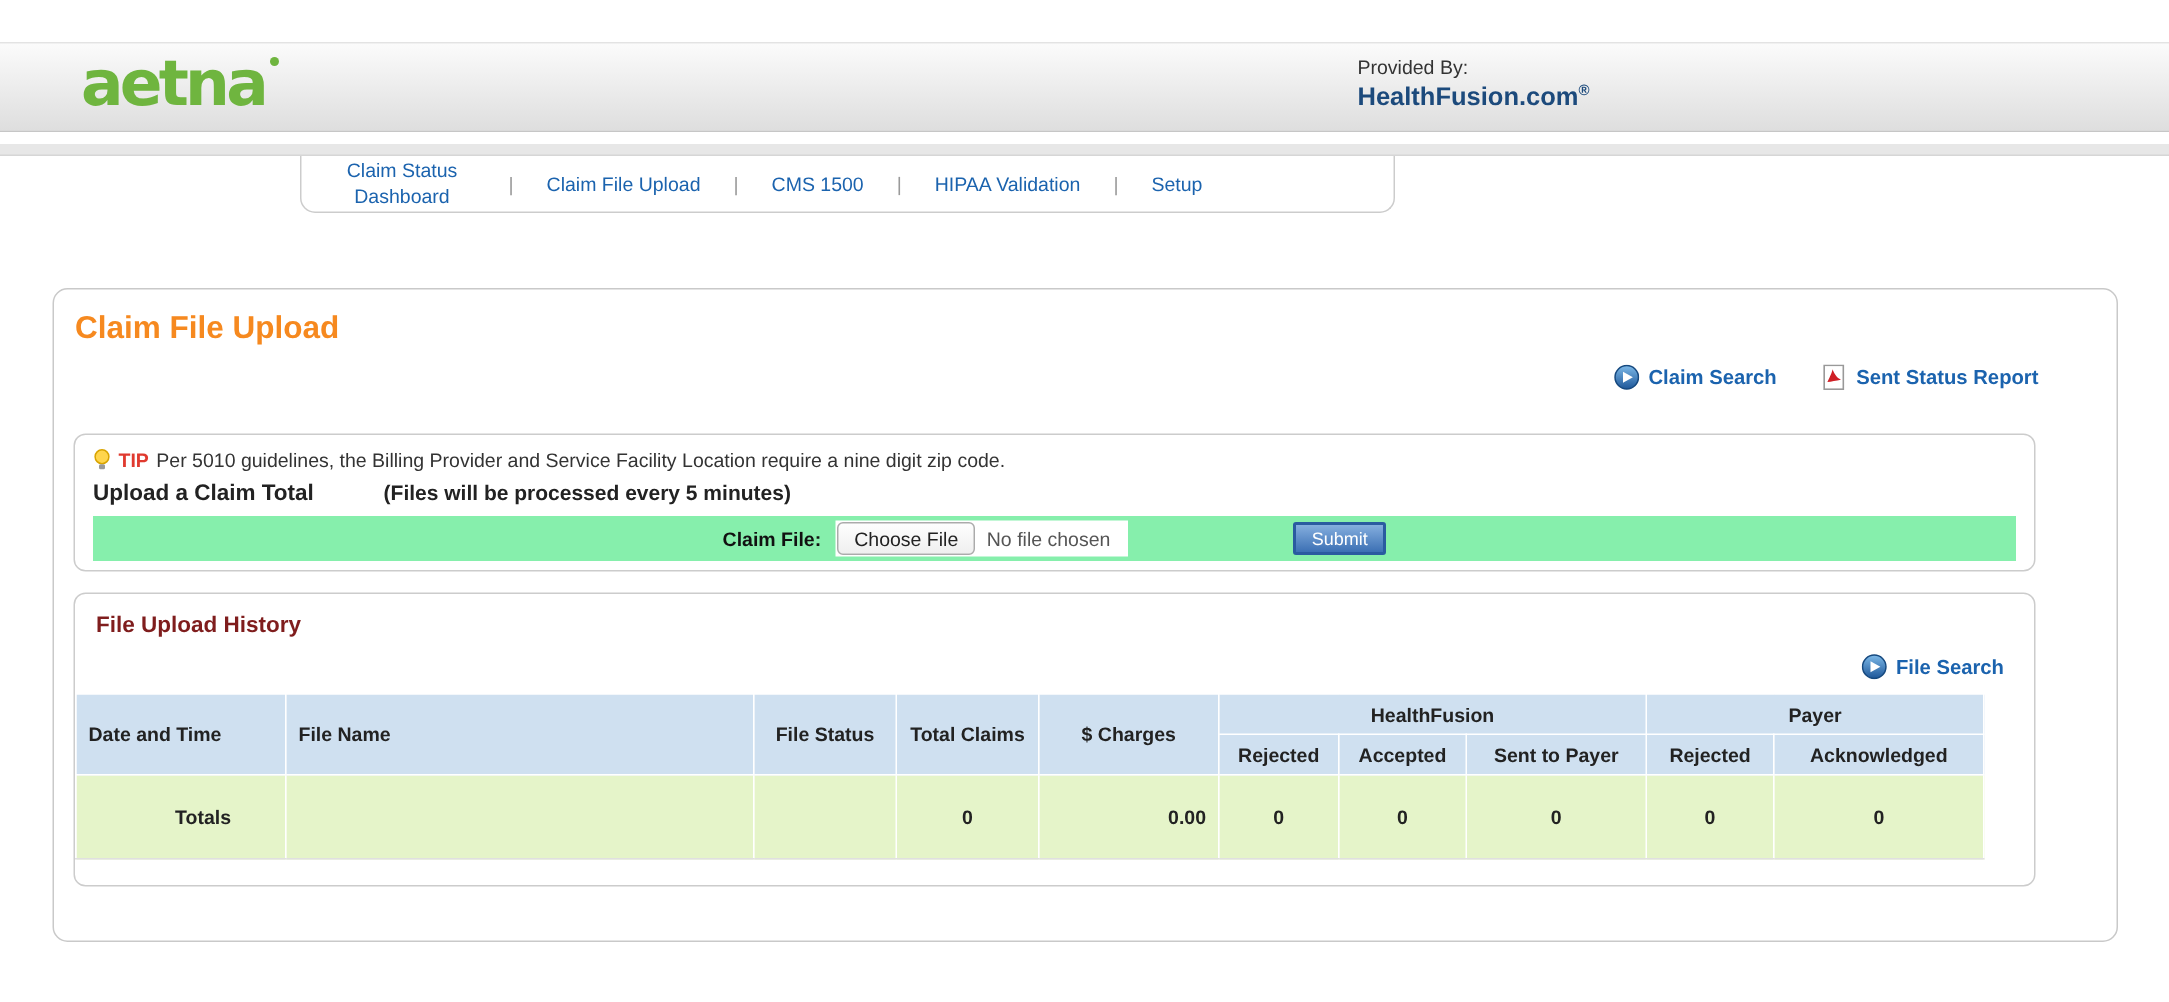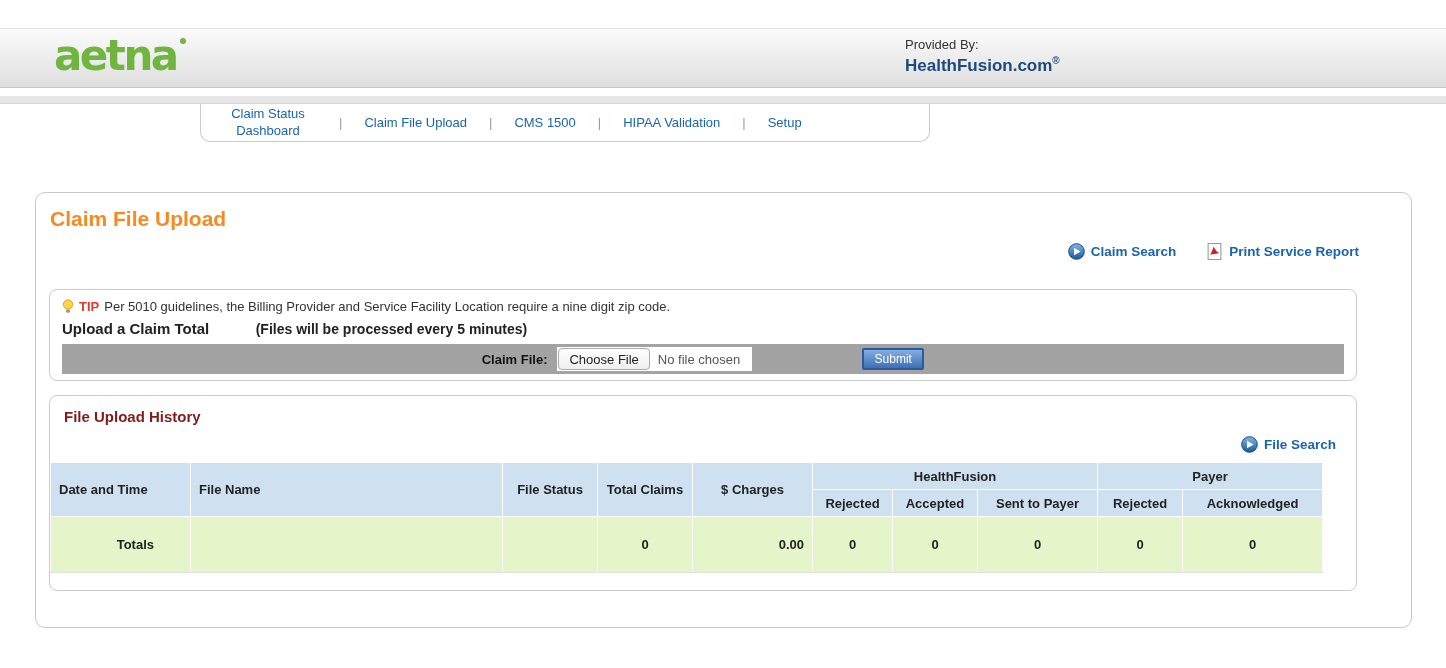--- a/index.html
+++ b/index.html
@@ -37,21 +37,21 @@
     font-weight:bold; text-decoration:none; cursor:pointer; }
 
   
   .tip-box { position:absolute; left:13px; top:96px; width:1308px; height:92px;
     border:1px solid #ccc; border-radius:8px; background:#fff; }
   .tip-line { margin:9px 0 0 12px; font-size:13px; color:#333; display:flex; align-items:center; gap:5px; }
   .tip-label { color:#e03a2f; font-weight:bold; }
   .upload-line { margin:6px 0 0 12px; }
   .upload-title { font-size:15px; font-weight:bold; color:#222; }
   .upload-note { font-size:14px; font-weight:bold; color:#222; margin-left:42px; }
-  .upload-bar { margin:6px 12px 0 12px; height:30px; background:#a3a3a3;
+  .upload-bar { margin:6px 12px 0 12px; height:30px; background:#86efac;
     display:flex; align-items:center; justify-content:center; gap:10px; }
   .file-label { font-size:13px; font-weight:bold; color:#111; }
   .file-widget { display:inline-flex; align-items:center; gap:8px; background:#fff; height:24px; padding:0 12px 0 1px; cursor:pointer; }
   .choose-btn { display:inline-flex; align-items:center; justify-content:center; height:22px; padding:0 10px;
     background:linear-gradient(#fefefe,#efefef); border:1px solid #ababab; border-radius:4px;
     font-size:13px; color:#222; cursor:pointer; }
   .no-file { font-size:13px; color:#555; }
   .submit-btn { margin-left:100px; min-width:62px; height:22px; font-size:12px; font-weight:normal; color:#fff;
     background:linear-gradient(#84aede, #3c70b4); border:2px solid #2a5ba0; border-radius:2px;
     font-family:"Liberation Sans", sans-serif; cursor:pointer; }
@@ -116,21 +116,21 @@
         <circle cx="8.5" cy="8.5" r="7.8" fill="url(#pg1)" stroke="#16497f"></circle>
         <polygon points="6,4.8 12.6,8.5 6,12.2" fill="#fff"></polygon>
       </svg>
       <span>Claim Search</span>
     </a>
     <a class="action-link">
       <svg width="17" height="17" viewBox="0 0 16 16">
         <rect x="2" y="0.5" width="12" height="15" fill="#fff" stroke="#999"></rect>
         <path d="M4 11 C6 7 7 4.5 7.3 3 C8 5.5 10 8.5 12.5 9.5 C9.5 10 6.5 10.7 4 11 Z" fill="#cf1f25"></path>
       </svg>
-      <span>Print Service Report</span>
+      <span>Sent Status Report</span>
     </a>
   </div>
 
   <div class="tip-box">
     <div class="tip-line">
       <svg width="12" height="15" viewBox="0 0 12 15">
         <circle cx="6" cy="5.5" r="4.6" fill="#ffd54d" stroke="#d9a400"></circle>
         <rect x="4" y="10.5" width="4" height="3.3" rx="1" fill="#9a9a9a"></rect>
       </svg>
       <span class="tip-label">TIP</span>

